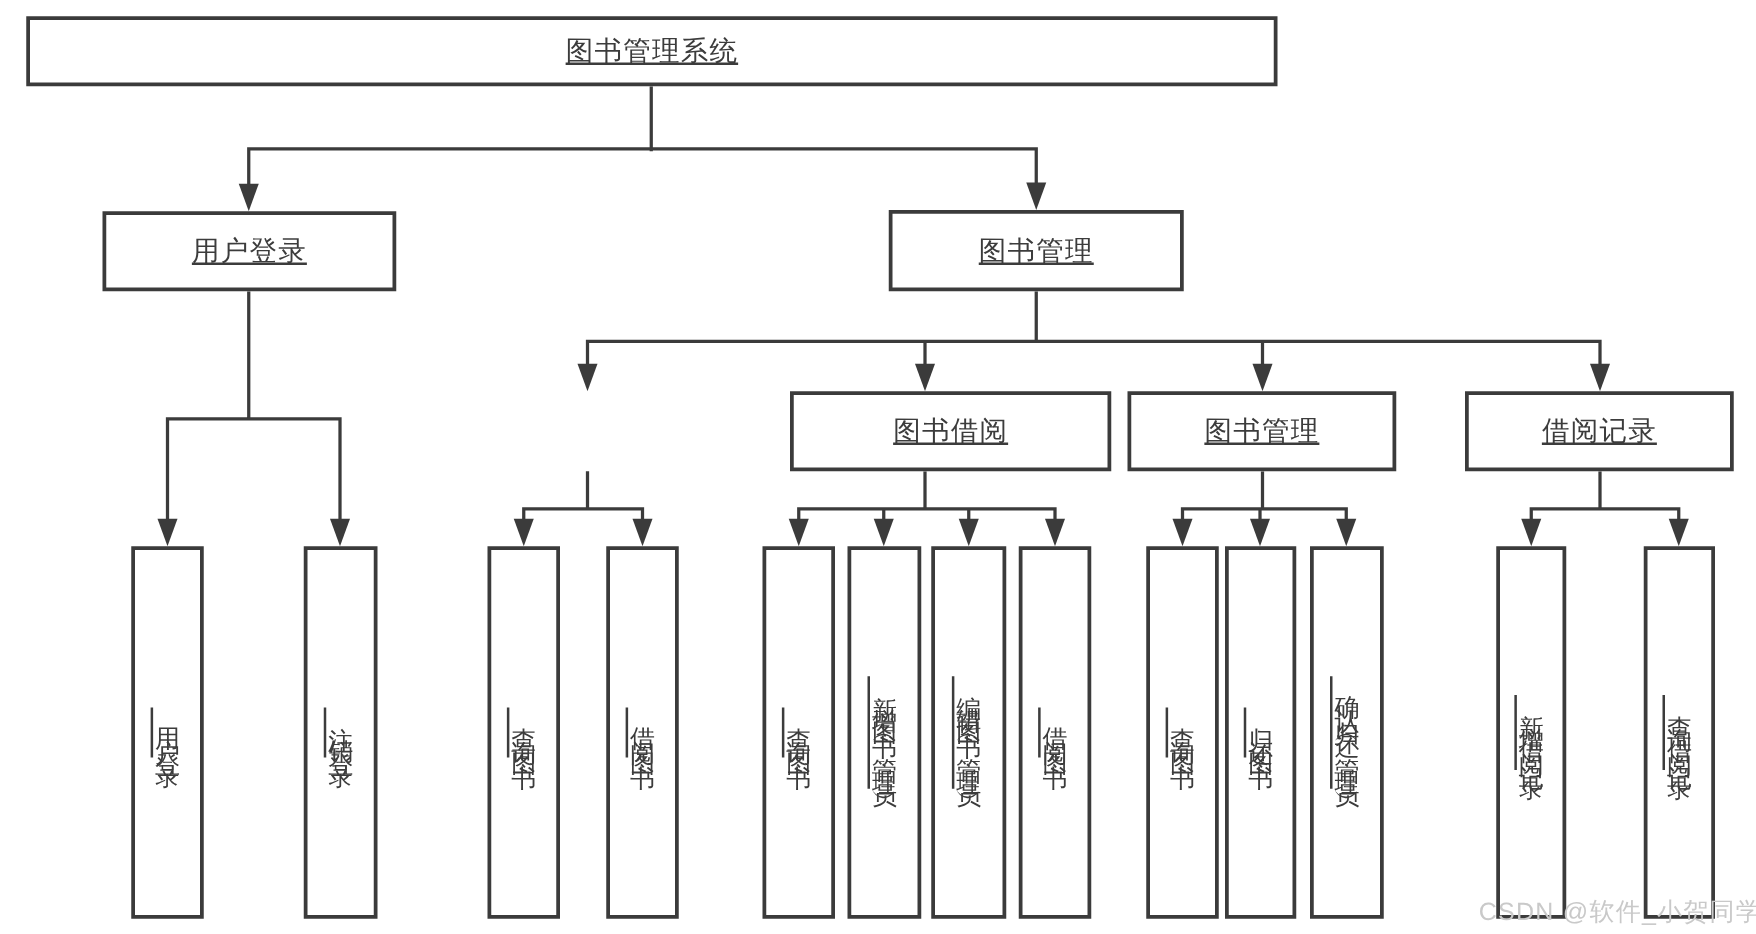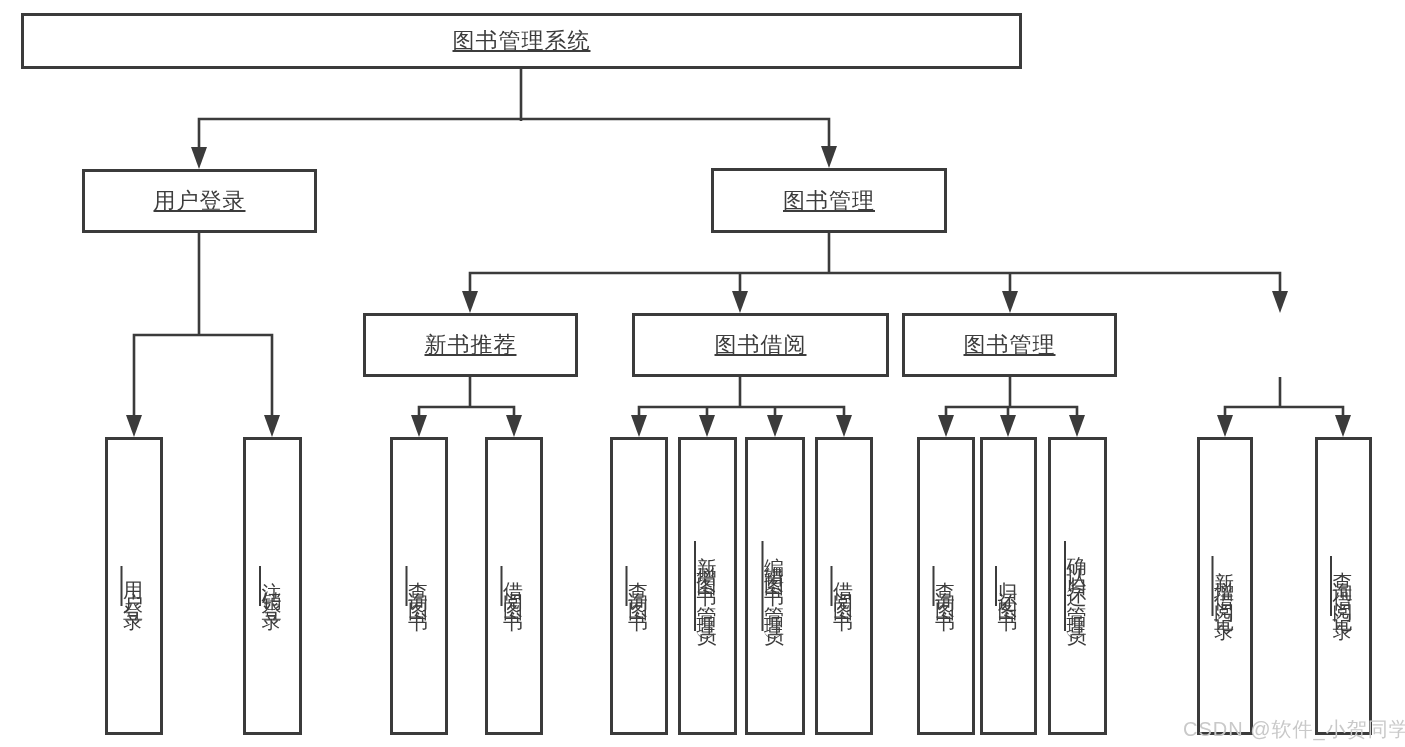--- a/index.html
+++ b/index.html
@@ -96,28 +96,28 @@
     <span class="hlabel">图书管理系统</span>
   </div>
 
   <div class="box" style="left:82px;top:169px;width:235px;height:64px">
     <span class="hlabel">用户登录</span>
   </div>
   <div class="box" style="left:711px;top:168px;width:236px;height:65px">
     <span class="hlabel">图书管理</span>
   </div>
 
-  <div class="box" style="left:363px;top:313px;width:215px;height:64px">
-    <span class="hlabel">新书推荐</span>
-  </div>
   <div class="box" style="left:632px;top:313px;width:257px;height:64px">
     <span class="hlabel">图书借阅</span>
   </div>
   <div class="box" style="left:902px;top:313px;width:215px;height:64px">
     <span class="hlabel">图书管理</span>
+  </div>
+  <div class="box" style="left:1172px;top:313px;width:215px;height:64px">
+    <span class="hlabel">借阅记录</span>
   </div>
 
   <div class="box leaf" style="left:105px;width:58px">
     <span class="vtext">用户登录</span>
   </div>
   <div class="box leaf" style="left:243px;width:59px">
     <span class="vtext">注销登录</span>
   </div>
 
   <div class="box leaf" style="left:390px;width:58px">

